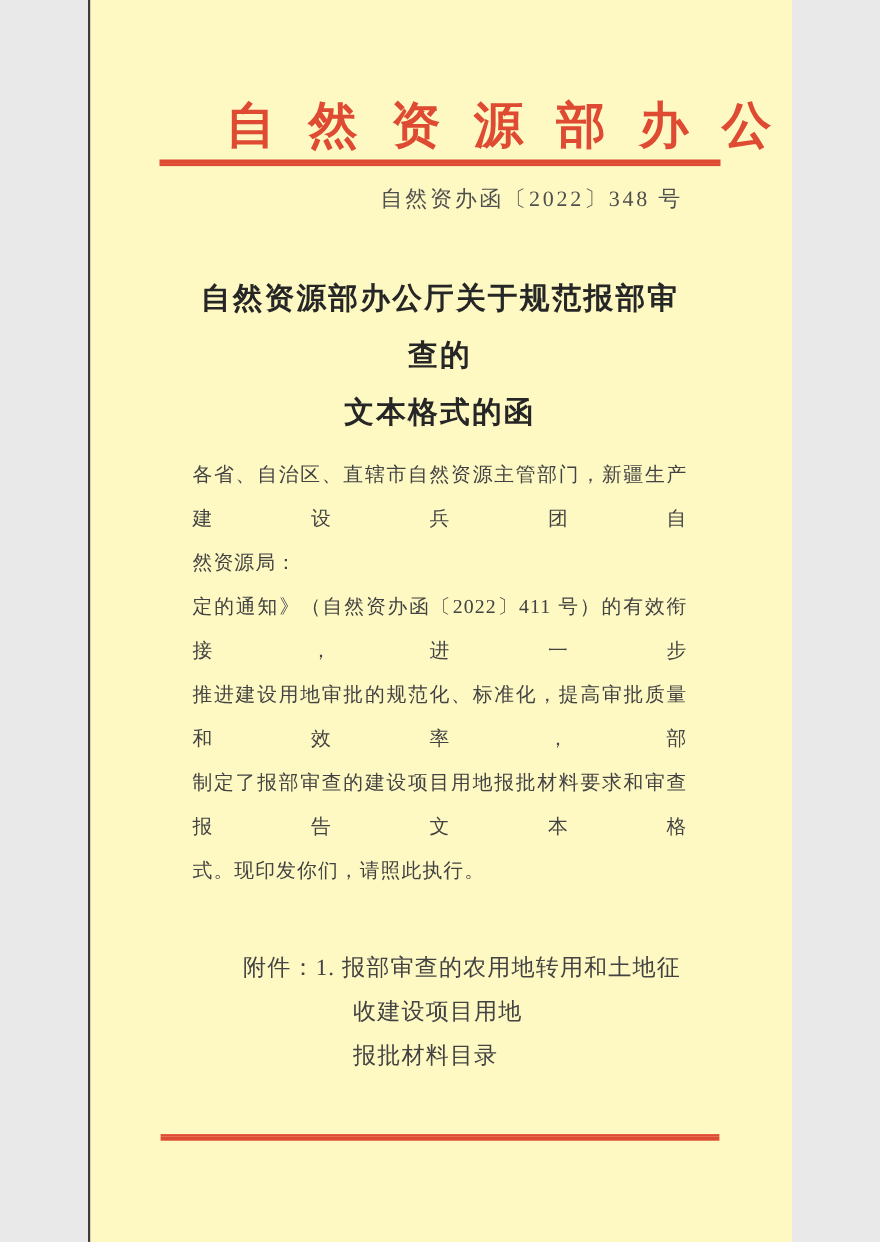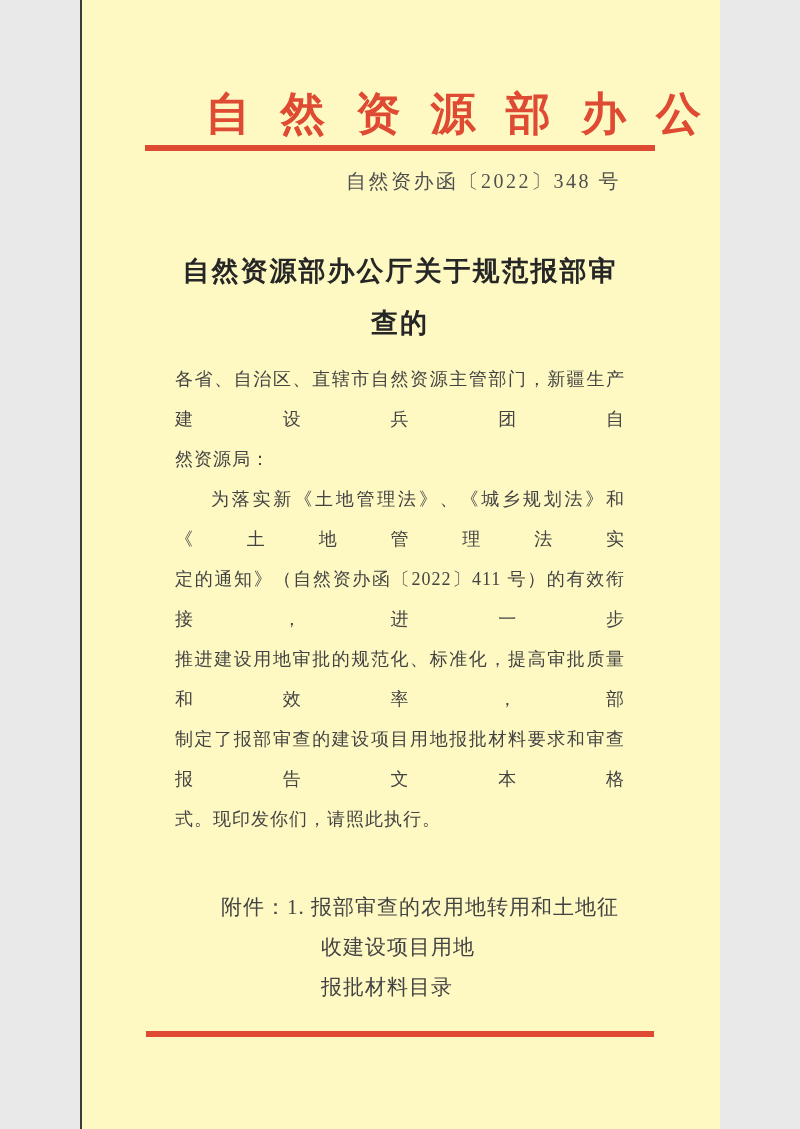--- a/index.html
+++ b/index.html
@@ -110,26 +110,26 @@
   <div class="content">
 
     <div class="agency">自然资源部办公厅</div>
 
     <div class="rule rule-header"></div>
 
     <div class="doc-no">自然资办函〔2022〕348 号</div>
 
     <div class="title">
       <div>自然资源部办公厅关于规范报部审查的</div>
+      <div>文本格式的函</div>
     </div>
 
     <div class="body-text">
       <div class="bline">各省、自治区、直辖市自然资源主管部门，新疆生产建设兵团自</div>
       <div class="bline noj">然资源局：</div>
-      <div class="bline indent">为落实新《土地管理法》、《城乡规划法》和《土地管理法实</div>
       <div class="bline">定的通知》（自然资办函〔2022〕411 号）的有效衔接，进一步</div>
       <div class="bline">推进建设用地审批的规范化、标准化，提高审批质量和效率，部</div>
       <div class="bline">制定了报部审查的建设项目用地报批材料要求和审查报告文本格</div>
       <div class="bline noj">式。现印发你们，请照此执行。</div>
     </div>
 
     <div class="attachments">
       <span class="att-label">附件：</span>
       <div class="att-list">
         <div class="att-item">1. 报部审查的农用地转用和土地征收建设项目用地

